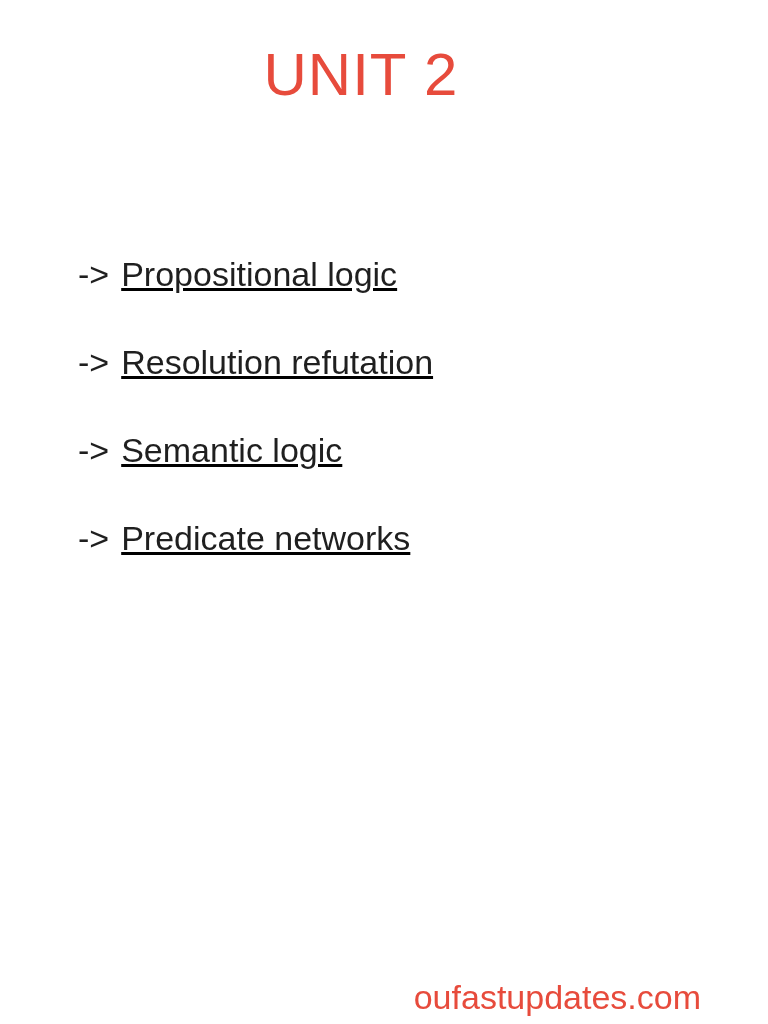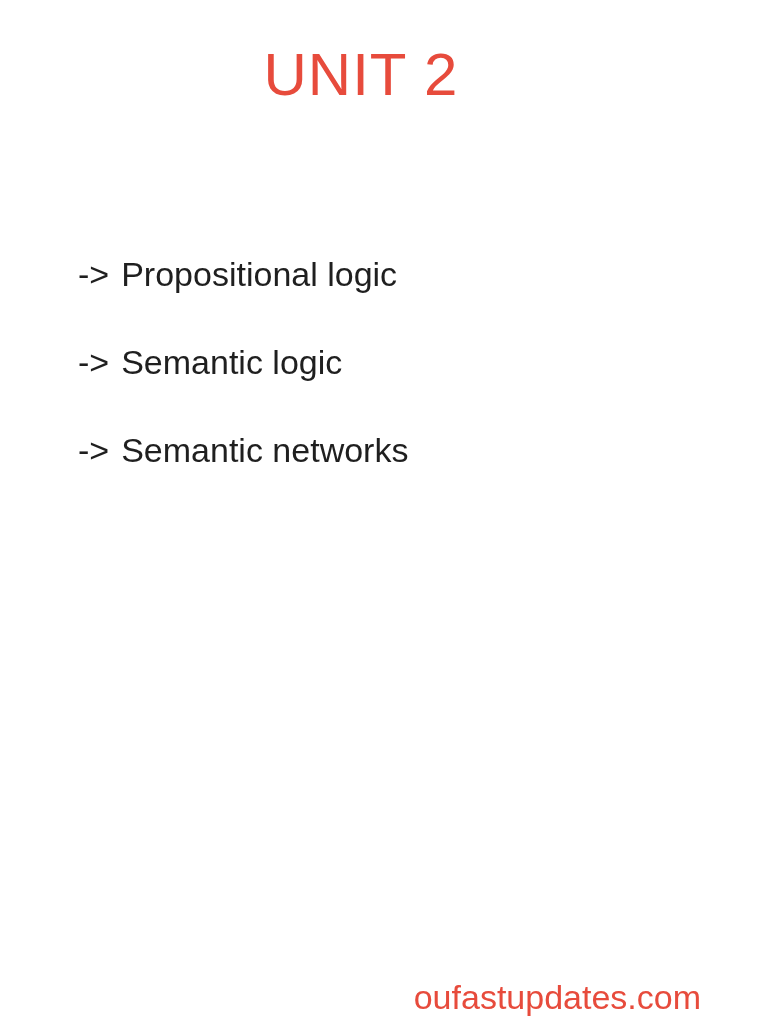--- a/index.html
+++ b/index.html
@@ -26,20 +26,21 @@
     color: #e74b3c;
   }
   .topic-list {
     list-style: none;
     margin: 0;
     padding: 0;
     position: absolute;
     top: 230px;
     left: 78px;
     right: 20px;
+    text-decoration: underline;
   }
   .topic-list li {
     font-size: 34px;
     line-height: 88px;
     height: 88px;
     color: #1f1f1f;
     white-space: nowrap;
   }
   .bullet {
     display: inline-block;
@@ -60,22 +61,25 @@
 
 <div class="page">
 
   <h1 class="title">UNIT 2</h1>
 
   <ul class="topic-list">
     <li>
       <span class="bullet">-&gt;</span><span>Propositional logic</span>
     </li>
     <li>
+      <span class="bullet">-&gt;</span><span>Resolution refutation</span>
+    </li>
+    <li>
       <span class="bullet">-&gt;</span><span>Semantic logic</span>
     </li>
     <li>
-      <span class="bullet">-&gt;</span><span>Semantic networks</span>
+      <span class="bullet">-&gt;</span><span>Predicate networks</span>
     </li>
   </ul>
 
   <div class="watermark">oufastupdates.com</div>
 
 </div>
 
 </body></html>

